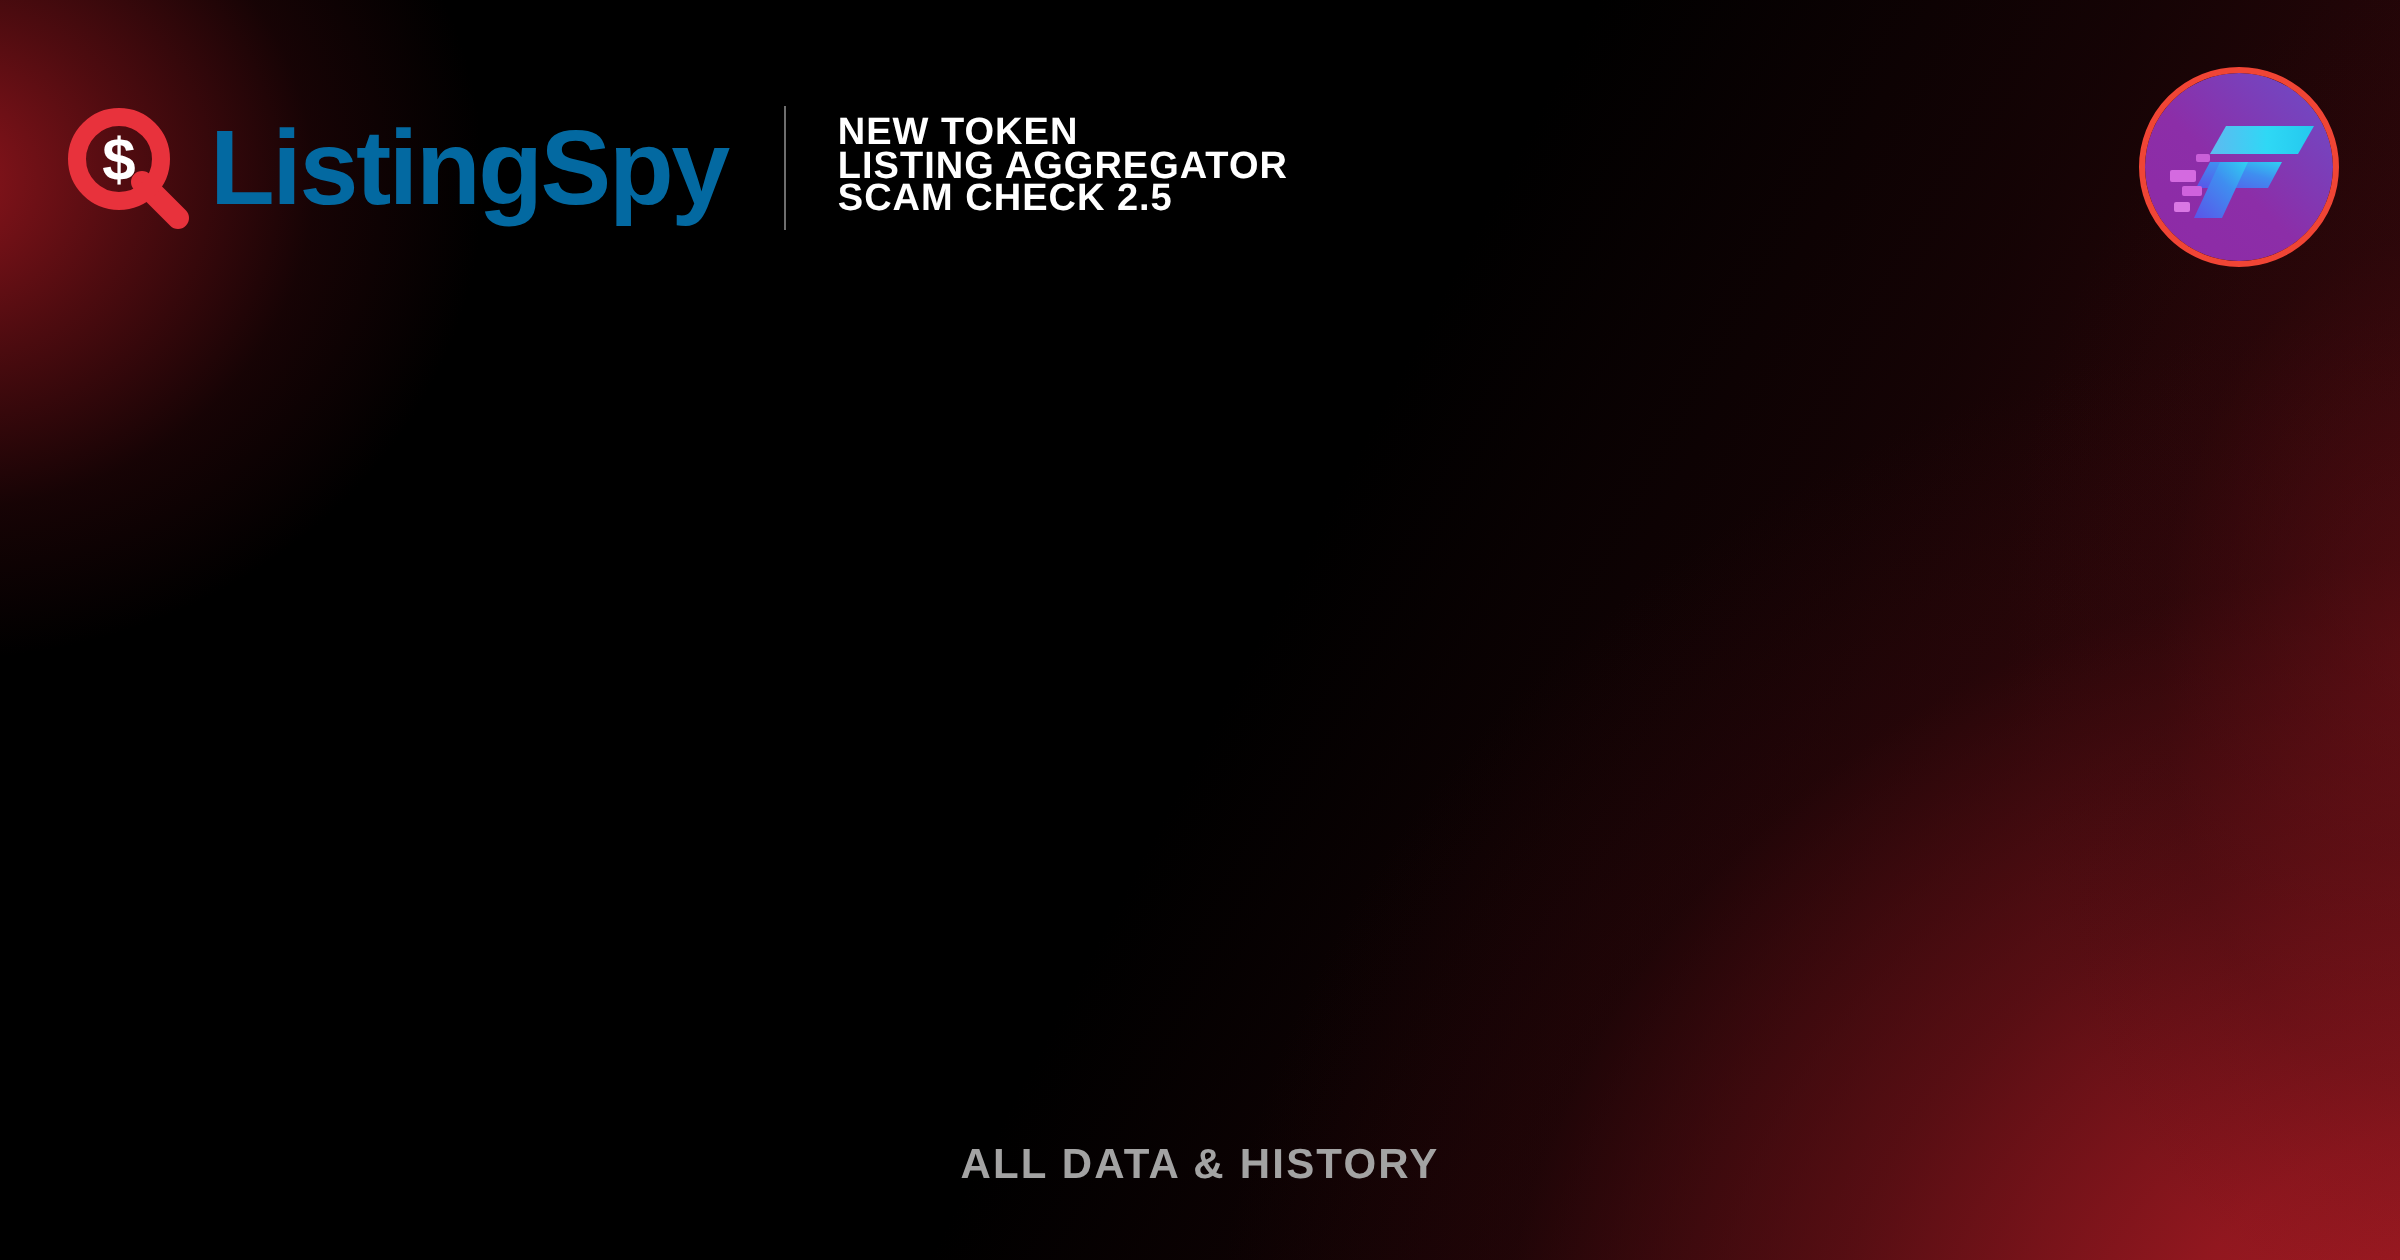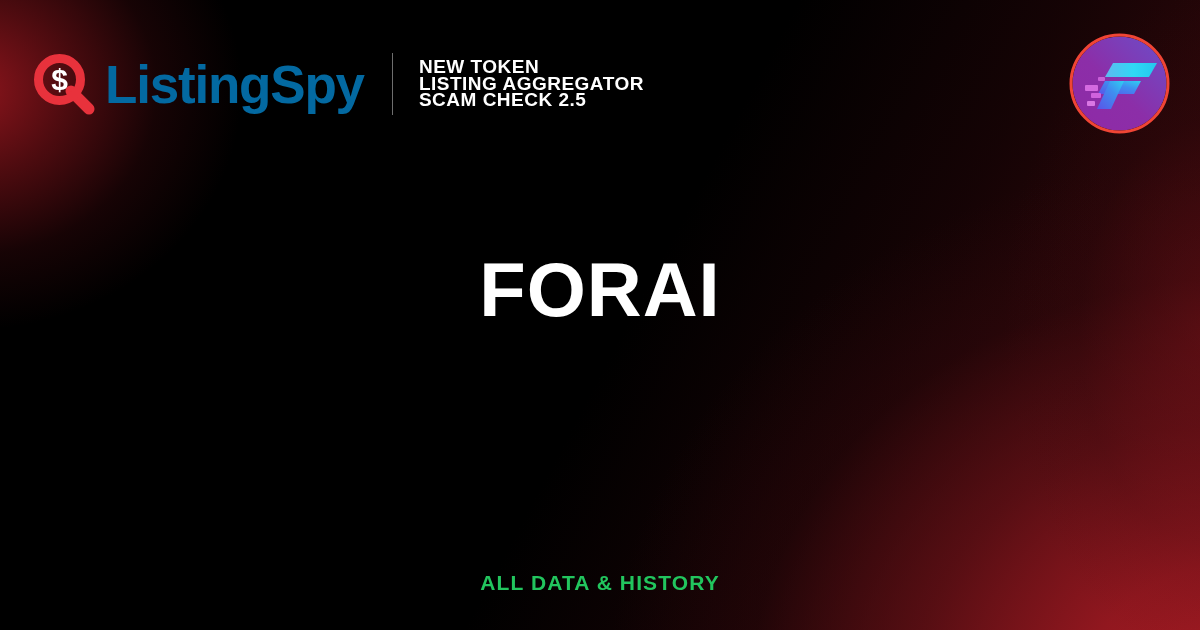--- a/index.html
+++ b/index.html
@@ -141,21 +141,21 @@
     position: absolute;
     left: 0;
     right: 0;
     bottom: 35px;
     text-align: center;
     z-index: 4;
   }
   .footer-text {
     font-size: 21px;
     font-weight: bold;
-    color: #22c55e;
+    color: #a3a3a3;
     letter-spacing: 1.1px;
   }
 </style>
 </head>
 <body>
 
 <div class="card">
 
   <div class="bg-layer glow-topleft"></div>
   <div class="bg-layer glow-diagonal"></div>
@@ -222,20 +222,19 @@
 
         <rect x="18" y="54" width="13" height="6" rx="1" fill="#d46ae0"></rect>
         <rect x="24" y="62" width="10" height="5" rx="1" fill="#cf62dd"></rect>
         <rect x="20" y="70" width="8" height="5" rx="1" fill="#d977e4"></rect>
         <rect x="31" y="46" width="7" height="4" rx="1" fill="#c95fd8"></rect>
       </g>
     </svg>
   </span>
 
   <div class="center">
-    <div class="token-name">FORAI</div>
   </div>
 
   <div class="footer">
     <span class="footer-text">ALL DATA &amp; HISTORY</span>
   </div>
 
 </div>
 
 </body></html>

